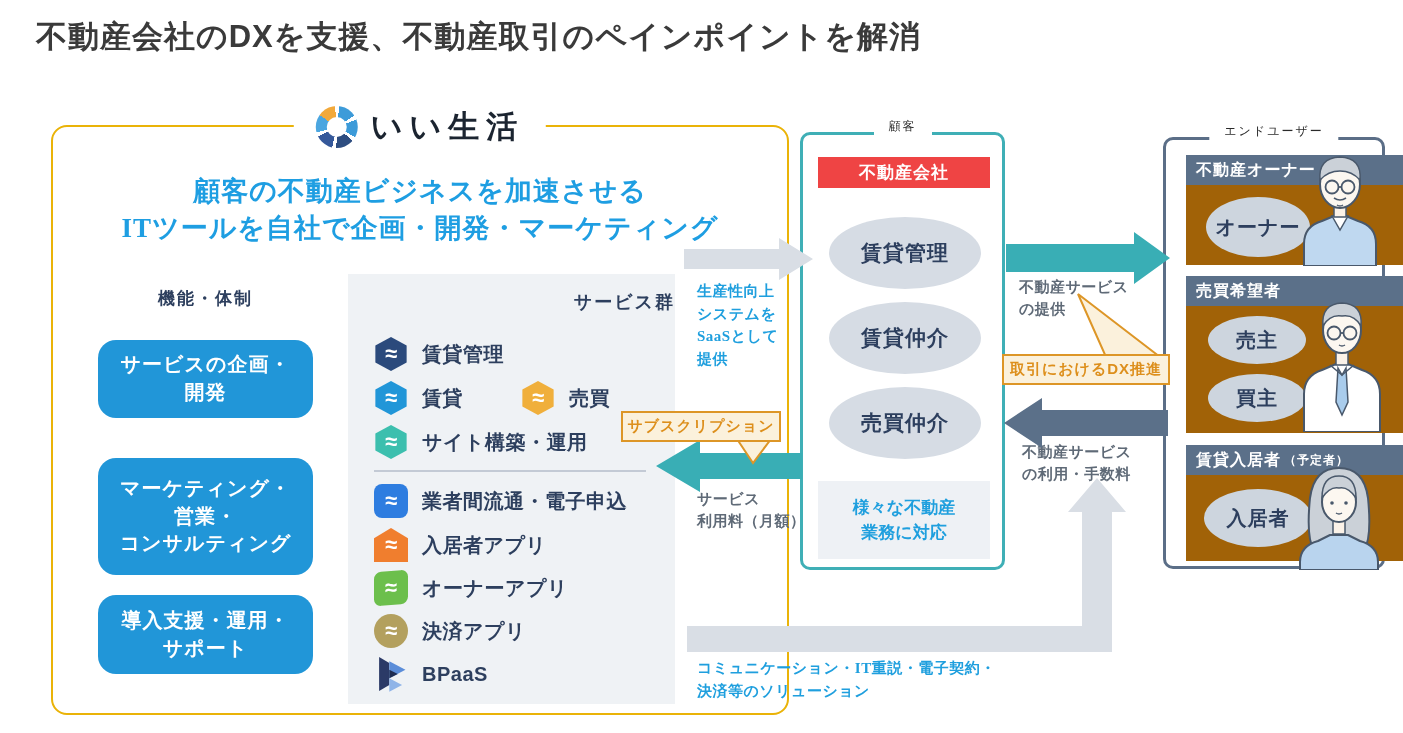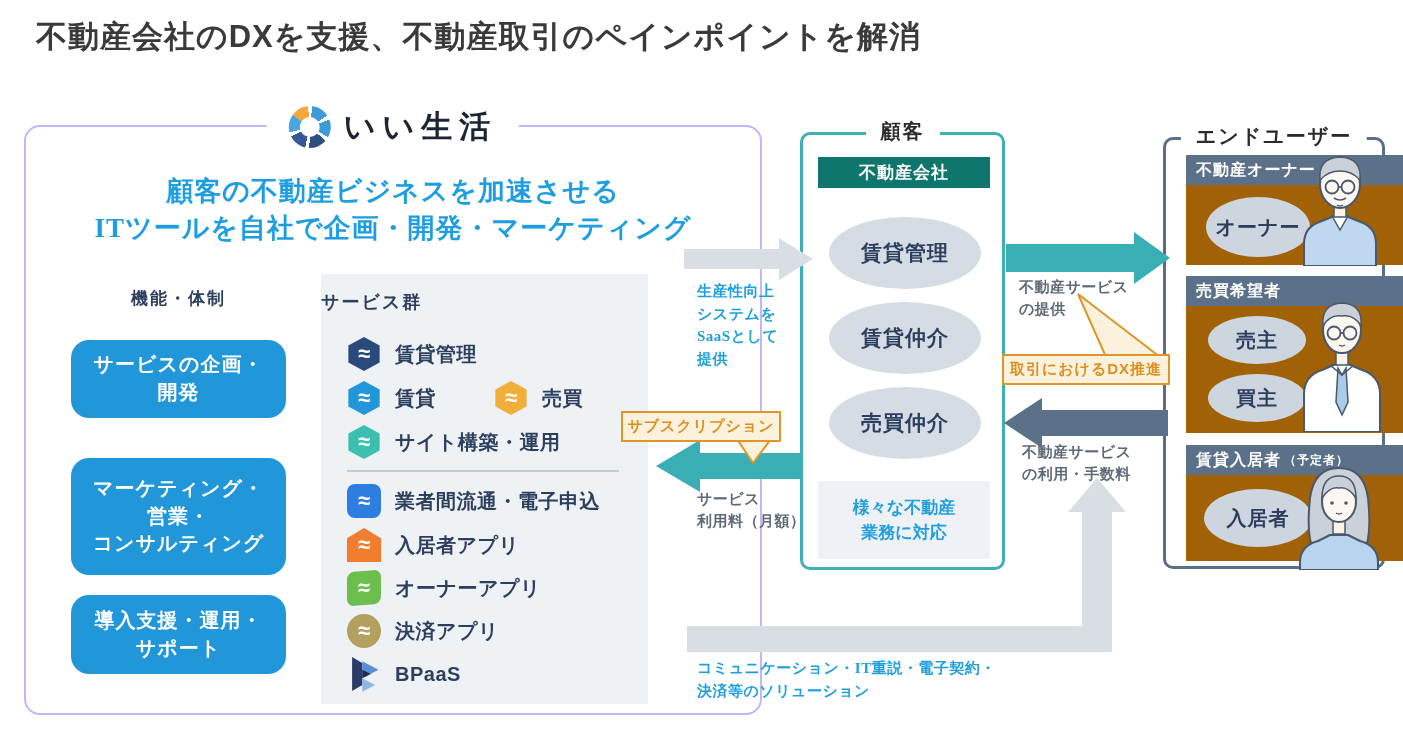--- a/index.html
+++ b/index.html
@@ -6,22 +6,22 @@
   body { background:#fff; font-family:"Liberation Sans","DejaVu Sans",sans-serif; }
   #canvas { position:relative; width:1403px; height:733px; background:#fff; overflow:hidden;padding-left:16px; }
 
   .abs { position:absolute; }
   .pre { white-space:pre-line;font-family:Liberation Serif, serif; }
 
   
   .page-title { left:36px; top:16px; font-size:31px; font-weight:800; color:#3a3a3a; letter-spacing:1px; }
 
   
-  .company-box { left:24px; top:125px; width:738px; height:590px; background:#fff;
-                 border:2px solid #c4b5fd; border-radius:16px; z-index:2; }
+  .company-box { left:51px; top:125px; width:738px; height:590px; background:#fff;
+                 border:2px solid #eab308; border-radius:16px; z-index:2; }
   .logo { top:-27px; left:50%; transform:translateX(-50%); height:54px; background:#fff;
           padding:0 22px; display:flex; align-items:center; gap:13px; }
   .logo-icon { width:42px; height:42px; border-radius:50%; position:relative;
     background:conic-gradient(from -55deg,
       #f2a93b 0 50deg,   #fff 50deg 62deg,
       #3d9bd9 62deg 112deg, #fff 112deg 124deg,
       #3d9bd9 124deg 174deg, #fff 174deg 186deg,
       #2e4d80 186deg 236deg, #fff 236deg 248deg,
       #35589a 248deg 298deg, #fff 298deg 310deg,
       #4ba6e0 310deg 360deg); }
@@ -32,40 +32,40 @@
   .func-label { left:40px; top:160px; width:225px; text-align:center;
                 font-size:17px; font-weight:800; color:#2d3f5e; letter-spacing:2px; }
   .bubble { left:45px; width:215px; background:#2196d8; border-radius:18px; color:#fff;
             font-weight:800; font-size:20px; line-height:1.38; letter-spacing:1px;
             display:flex; align-items:center; justify-content:center; text-align:center; }
   .bubble1 { top:213px; height:78px; }
   .bubble2 { top:331px; height:117px; }
   .bubble3 { top:468px; height:79px; }
 
   .svc-panel { left:295px; top:147px; width:327px; height:430px; background:#eff2f5; }
-  .svc-title { top:16px; left:0; width:100%; text-align:left; font-size:18px;
+  .svc-title { top:16px; left:0; width:100%; text-align:right; font-size:18px;
                font-weight:800; color:#2d3f5e; letter-spacing:2px; }
   .svc-row { left:26px; display:flex; align-items:center; gap:14px; }
   .svc-label { font-size:20px; font-weight:800; color:#2d3f5e; letter-spacing:.5px; }
   .svc-icon { width:34px; height:34px; flex:0 0 34px; display:flex; align-items:center; justify-content:center; }
   .svc-icon .wave { color:#fff; font-weight:800; font-size:22px; line-height:34px; }
   .hex    { clip-path:polygon(50% 0%,96% 25%,96% 75%,50% 100%,4% 75%,4% 25%); }
   .sq     { border-radius:8px; }
   .house  { clip-path:polygon(50% 0%,100% 30%,100% 100%,0% 100%,0% 30%); }
   .flag   { border-radius:7px; transform:skewY(-5deg); }
   .circle { border-radius:50%; }
   .svc-divider { left:26px; top:196px; width:272px; height:2px; background:#aab3c3; opacity:.65; }
 
   
   .customer-box { left:800px; top:132px; width:205px; height:438px; background:#fff;
                   border:3px solid #3fafb6; border-radius:10px; z-index:2; }
   .frame-label { top:-17px; left:50%; transform:translateX(-50%); background:#fff;
-                 padding:0 15px; font-size:20px; font-weight:700; color:#2a2a2a;
+                 padding:0 15px; font-size:12px; font-weight:400; color:#2a2a2a;
                  letter-spacing:2px; white-space:nowrap; }
-  .customer-band { left:15px; top:22px; width:172px; height:31px; background:#0f766e;
+  .customer-band { left:15px; top:22px; width:172px; height:31px; background:#ef4444;
                    color:#fff; font-size:17px; font-weight:700; letter-spacing:1px;
                    display:flex; align-items:center; justify-content:center; }
   .oval { background:#d6dce4; border-radius:50%; color:#2d3f5e; font-weight:800;
           display:flex; align-items:center; justify-content:center; letter-spacing:1px; }
   .customer-oval { left:26px; width:152px; height:72px; font-size:21px; }
   .customer-note { left:15px; top:346px; width:172px; height:78px; background:#eef1f5;
                    color:#1f9fde; font-size:17px; font-weight:800; line-height:1.5;
                    display:flex; align-items:center; justify-content:center; text-align:center; }
 
   

